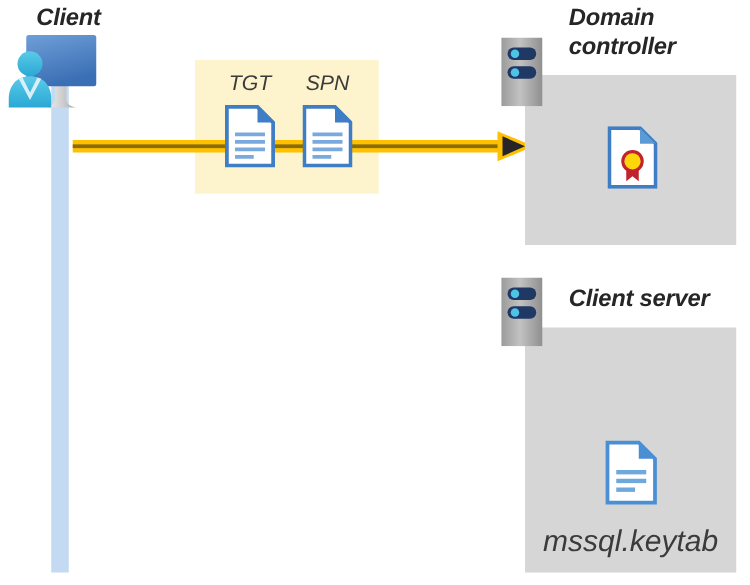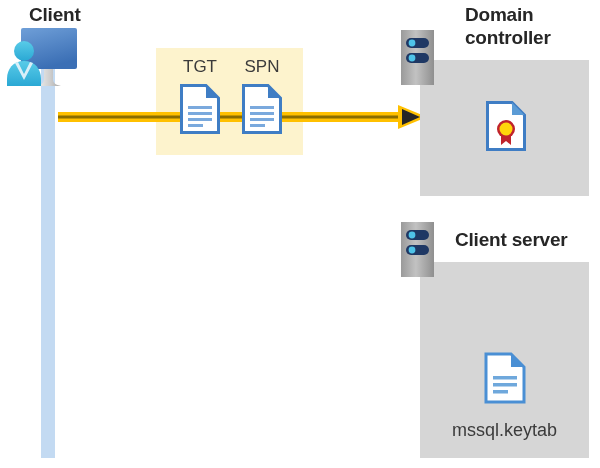--- a/index.html
+++ b/index.html
@@ -9,34 +9,35 @@
   }
   body {
     font-family: "Liberation Sans", sans-serif;
   }
   #canvas {
     position: relative;
     width: 600px;
     height: 468px;
     background: #ffffff;
     overflow: hidden;
+    font-style: italic;
   }
   .abs { position: absolute; }
 
   
   .title {
     font-weight: bold;
     color: #262626;
     font-size: 19px;
     line-height: 23px;
     letter-spacing: -0.2px;
     white-space: pre-line;
   }
   #client-title   { left: 29px;  top: 3px;  }
-  #dc-title       { left: 455px; top: 3px; margin-left: 10px;  }
+  #dc-title       { left: 455px; top: 3px;  }
   #linux-title    { left: 455px; top: 228px; }
 
   
   #client-lifeline {
     left: 41px;
     top: 62px;
     width: 14px;
     height: 396px;
     background: #c3daf2;
   }
@@ -83,21 +84,21 @@
   
   #cert-doc   { left: 486px; top: 101px; width: 40px; height: 50px; }
   #sql-db     { left: 481px; top: 279px; width: 50px; height: 54px; }
   #keytab-doc { left: 484px; top: 352px; width: 42px; height: 52px; }
 
   #keytab-label {
     left: 420px;
     top: 420px;
     width: 169px;
     text-align: center;
-    font-size: 18px;
+    font-size: 24px;
     color: #3b3b3b;
   }
 </style>
 </head>
 <body>
 
 <div id="canvas">
 
   <div class="abs" id="client-lifeline"></div>
 

